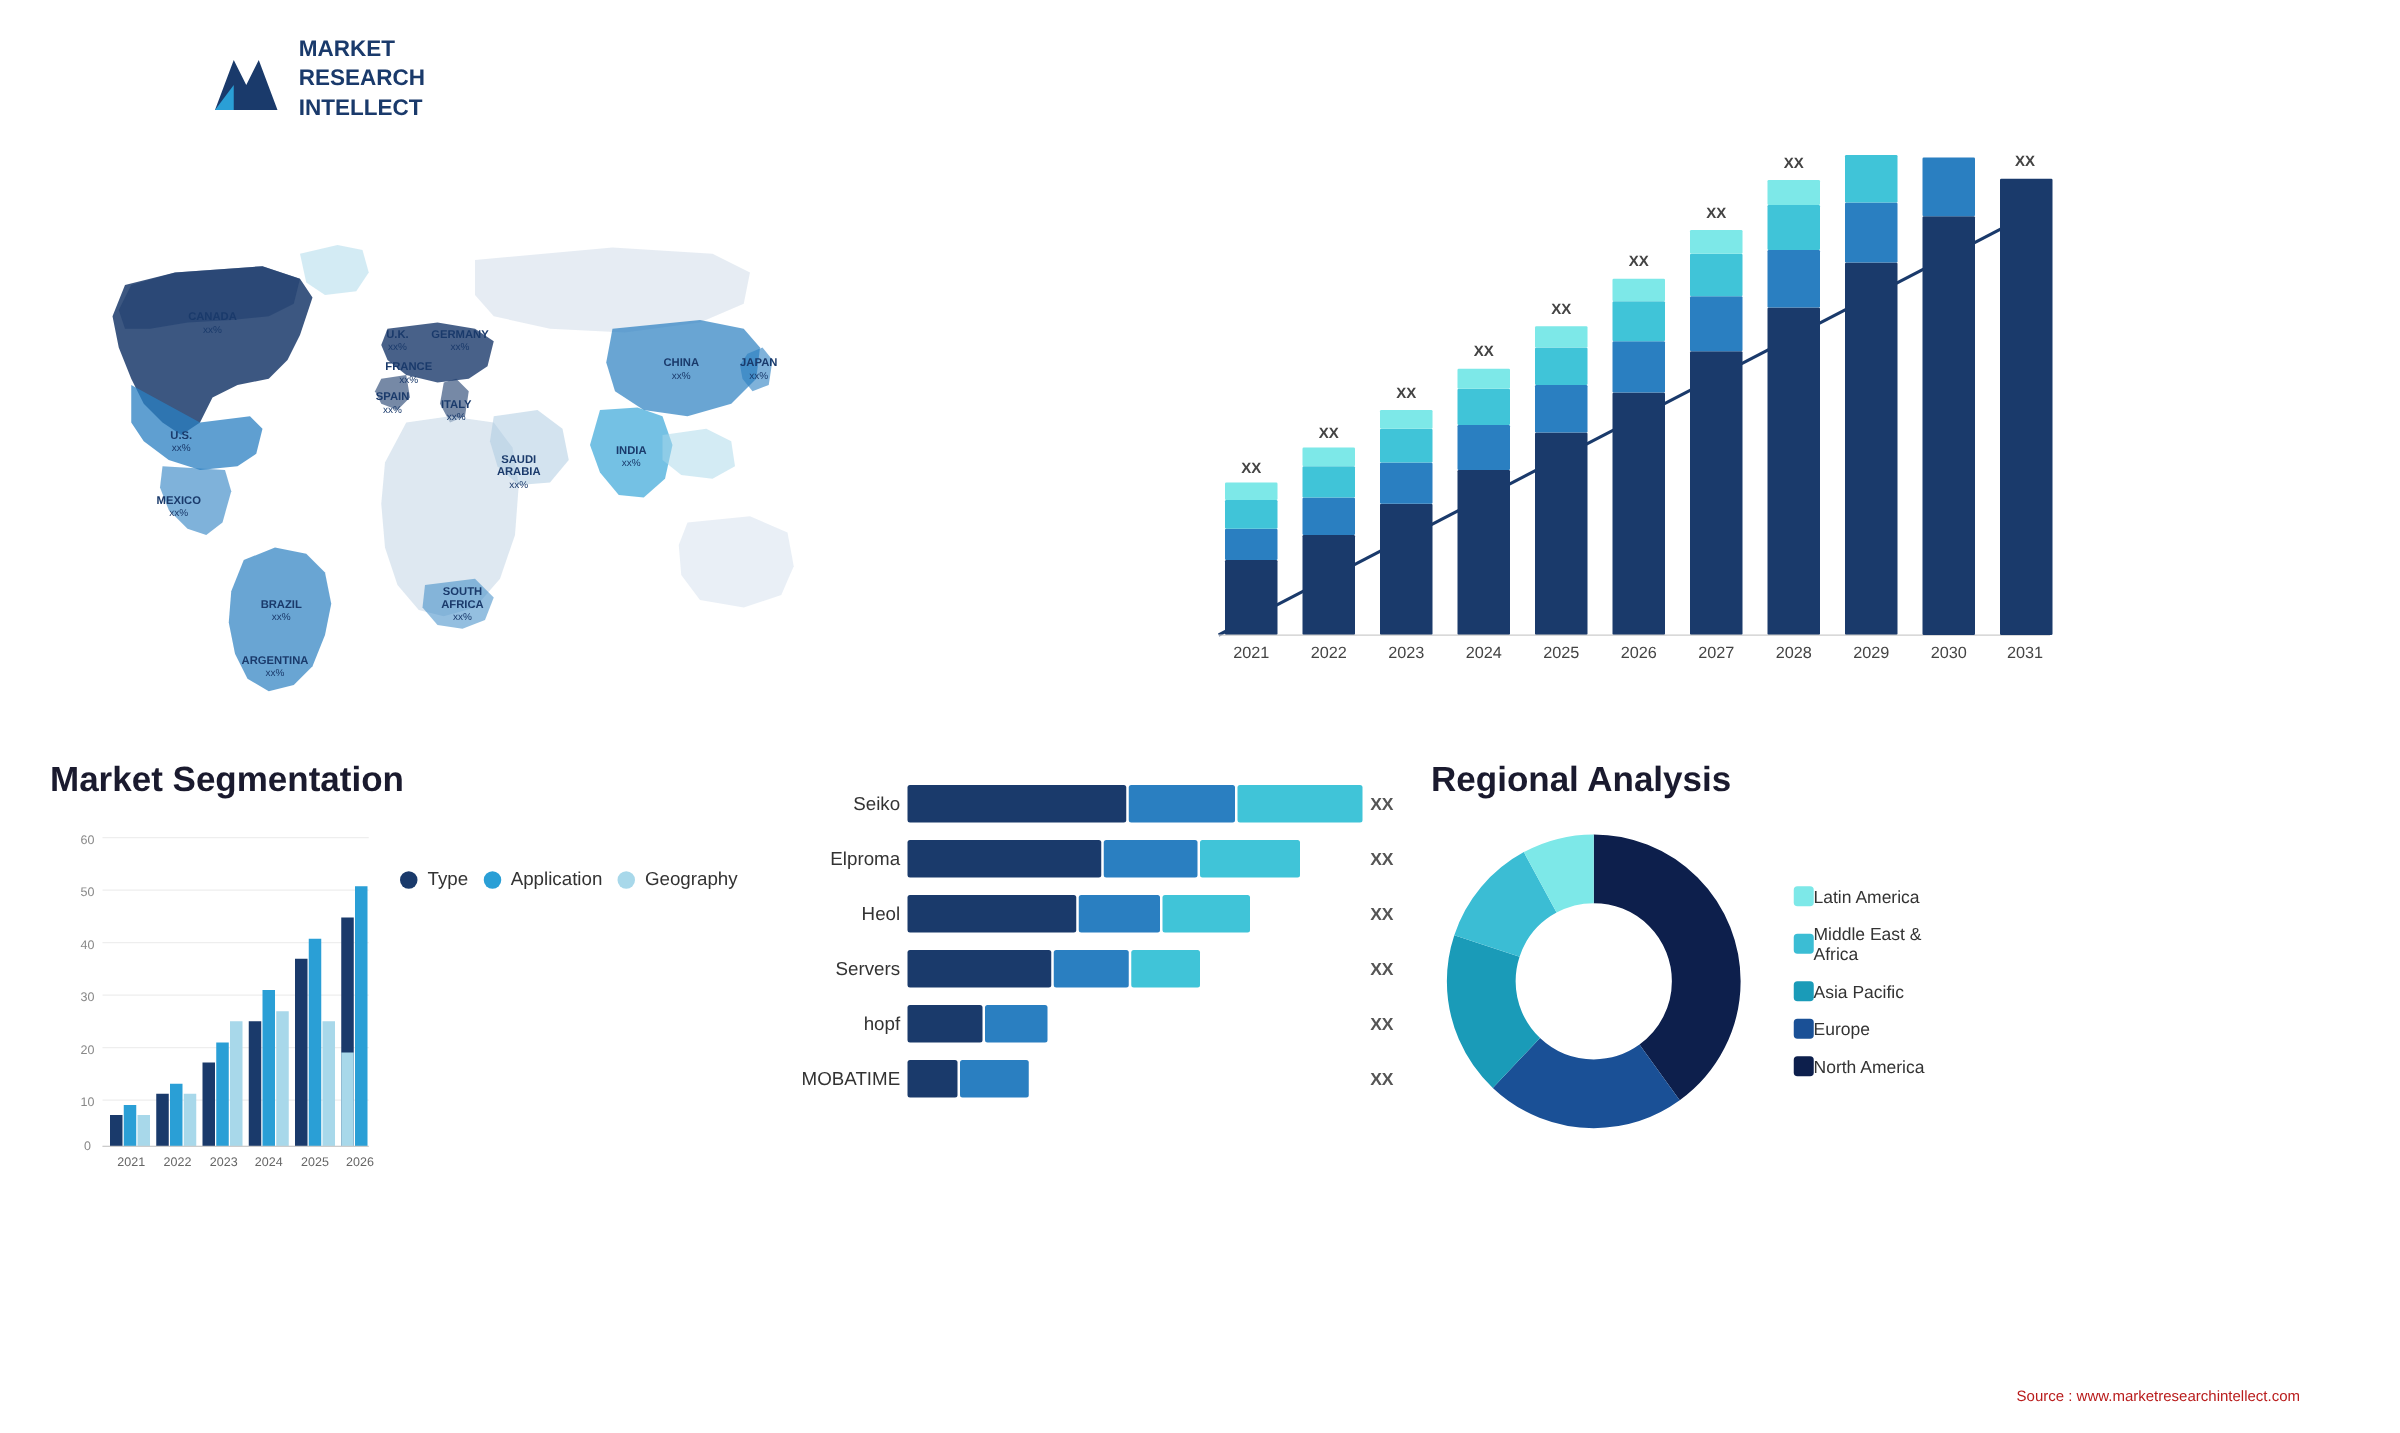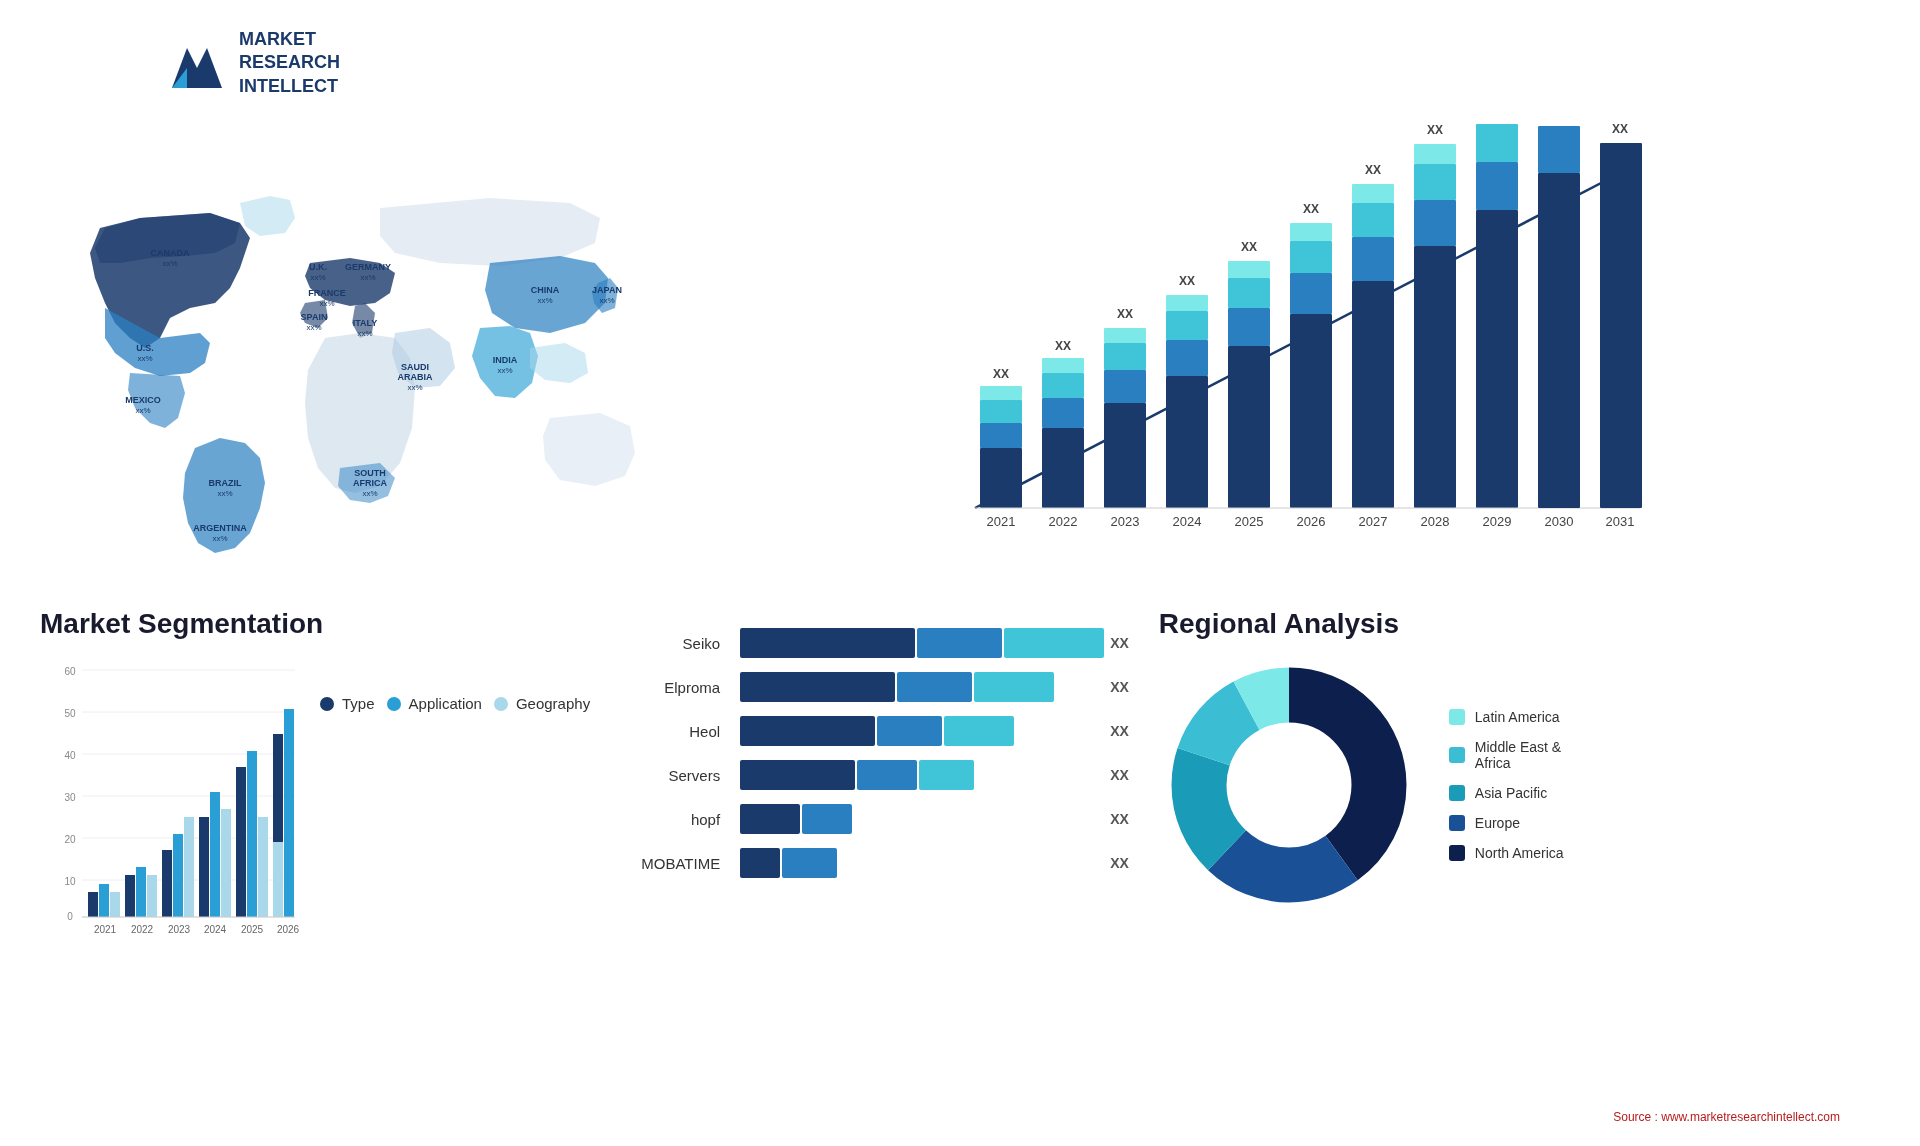--- a/index.html
+++ b/index.html
@@ -116,21 +116,21 @@
     }
 
     
     .players-section {
       flex: 0 0 480px;
     }
     .player-row {
       display: flex;
       align-items: center;
       margin-bottom: 14px;
-      gap: 20px;
+      gap: 6px;
     }
     .player-name {
       width: 100px;
       font-size: 15px;
       color: #333;
       text-align: right;
     }
     .player-bar-container {
       flex: 1;
       height: 30px;
@@ -160,21 +160,20 @@
       height: 260px;
     }
     .regional-legend {
       display: flex;
       flex-direction: column;
       gap: 14px;
     }
     .reg-legend-item {
       display: flex;
       align-items: center;
-      gap: 10px;
       font-size: 14px;
       color: #333;
     }
     .reg-legend-color {
       width: 16px;
       height: 16px;
       border-radius: 3px;
     }
 
     .source-text {

